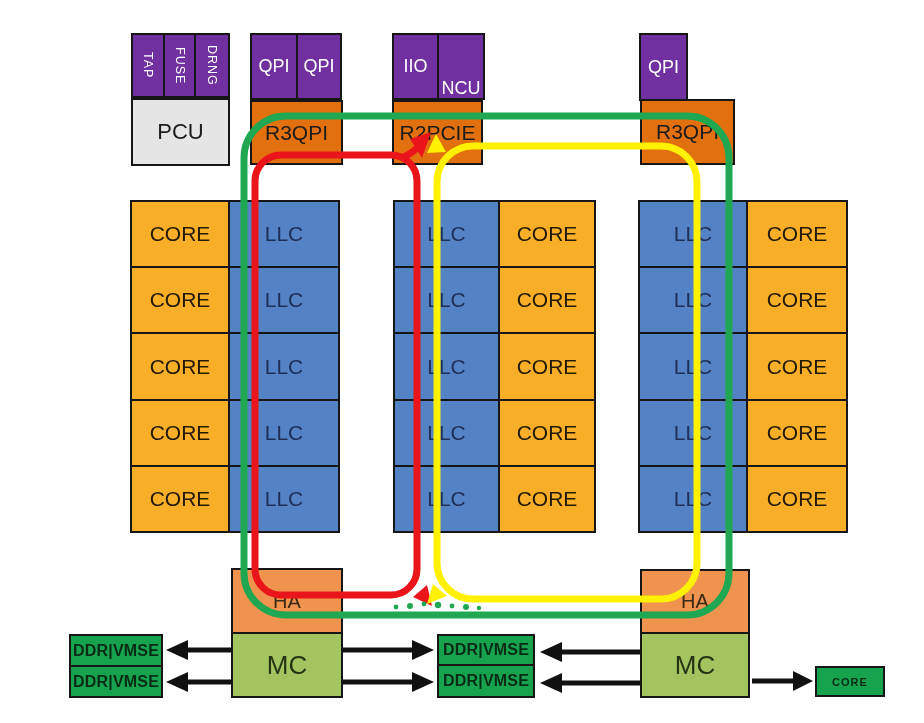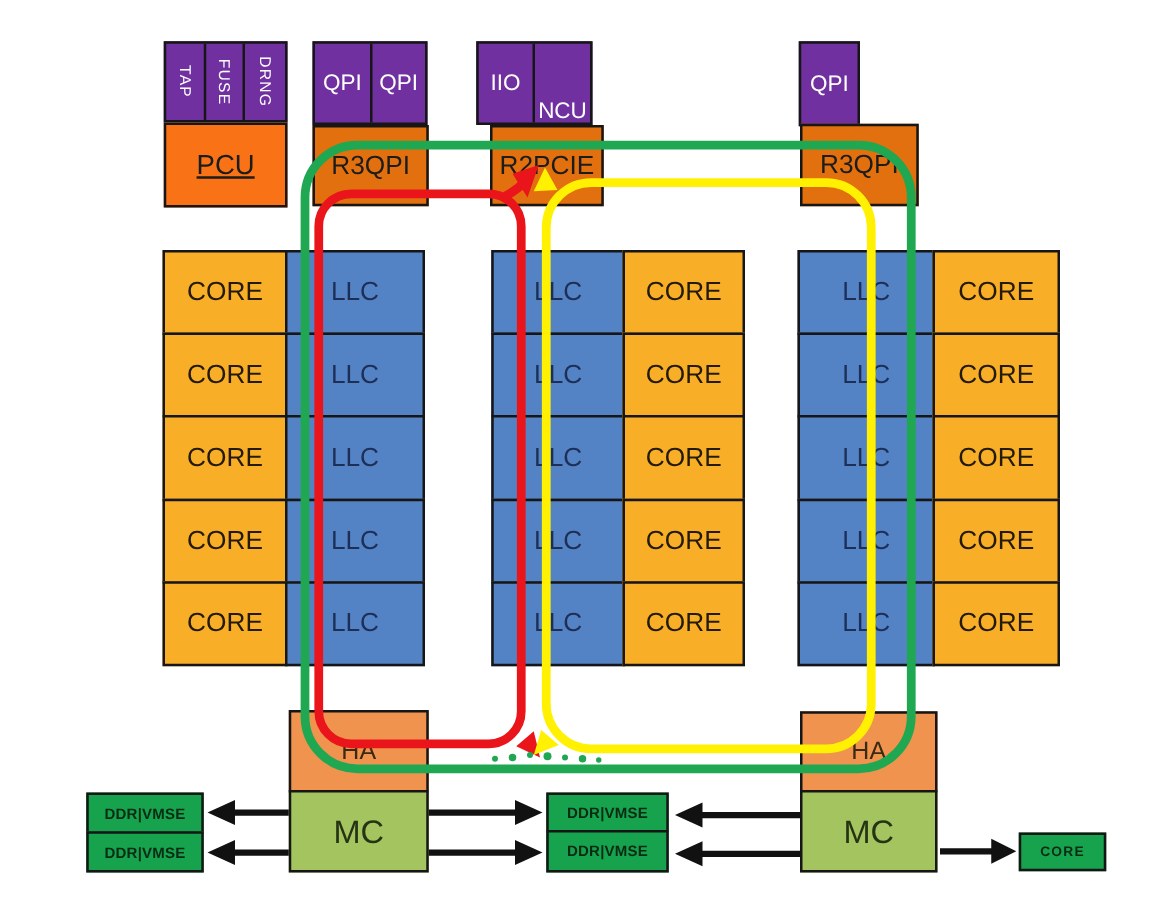--- a/index.html
+++ b/index.html
@@ -16,21 +16,21 @@
   .cell{
     box-sizing:border-box;display:flex;align-items:center;justify-content:center;
     border-right:2px solid #161616;color:#ffffff;font-size:18px;
   }
   .cell:last-child{border-right:none;}
   .vtext{writing-mode:vertical-rl;font-size:12.5px;letter-spacing:1px;}
   .router{font-size:21px;}
   .pcu{font-size:22px;}
   .ha{font-size:20px;color:#3a2a12;}
   .mc{font-size:26px;color:#263314;}
-  .ddr{font-size:12px;font-weight:bold;color:#082b14;letter-spacing:0.2px;}
+  .ddr{font-size:16px;font-weight:bold;color:#082b14;letter-spacing:0.2px;}
   .vmse{font-size:11px;font-weight:bold;color:#082b14;letter-spacing:1px;}
   
   .grid-group{position:absolute;top:200px;height:333px;display:flex;}
   .grid-col{display:flex;flex-direction:column;box-sizing:border-box;}
   .grid-cell{
     box-sizing:border-box;flex:1;border:2px solid #161616;
     display:flex;align-items:center;justify-content:center;
     font-size:21px;margin-top:-2px;
   }
   .grid-cell:first-child{margin-top:0;}
@@ -48,37 +48,37 @@
     <div class="cell" style="width:33px;">
         <span class="vtext">TAP</span>
       </div>
     <div class="cell" style="width:33px;">
         <span class="vtext">FUSE</span>
       </div>
     <div class="cell" style="width:33px;">
         <span class="vtext">DRNG</span>
       </div>
   </div>
-  <div class="box pcu" style="left: 131px; top: 98px; width: 99px; height: 68px; background-color: #f97316; text-decoration: underline;">
+  <div class="box pcu" style="left: 131px; top: 98px; width: 99px; height: 68px; background-color: #e5e5e5;">
     <span>PCU</span>
   </div>
 
   <div class="box cells" style="left: 250px; top: 33px; width: 92px; height: 67px; background-color: rgb(112, 48, 160);">
     <div class="cell" style="width:46px;">
         <span>QPI</span>
       </div>
     <div class="cell" style="width:42px;">
         <span>QPI</span>
       </div>
   </div>
   <div class="box router" style="left: 250px; top: 100px; width: 93px; height: 65px; background-color: rgb(226, 112, 15);">
     <span>R3QPI</span>
   </div>
 
-  <div class="box cells" style="left: 381px; top: 33px; width: 93px; height: 67px; background-color: rgb(112, 48, 160);">
+  <div class="box cells" style="left: 392px; top: 33px; width: 93px; height: 67px; background-color: rgb(112, 48, 160);">
     <div class="cell" style="width:45px;">
         <span>IIO</span>
       </div>
     <div class="cell" style="width:44px;margin-top:43px;">
         <span>NCU</span>
       </div>
   </div>
   <div class="box router" style="left: 392px; top: 100px; width: 91px; height: 65px; background-color: rgb(226, 112, 15);">
     <span>R2PCIE</span>
   </div>

